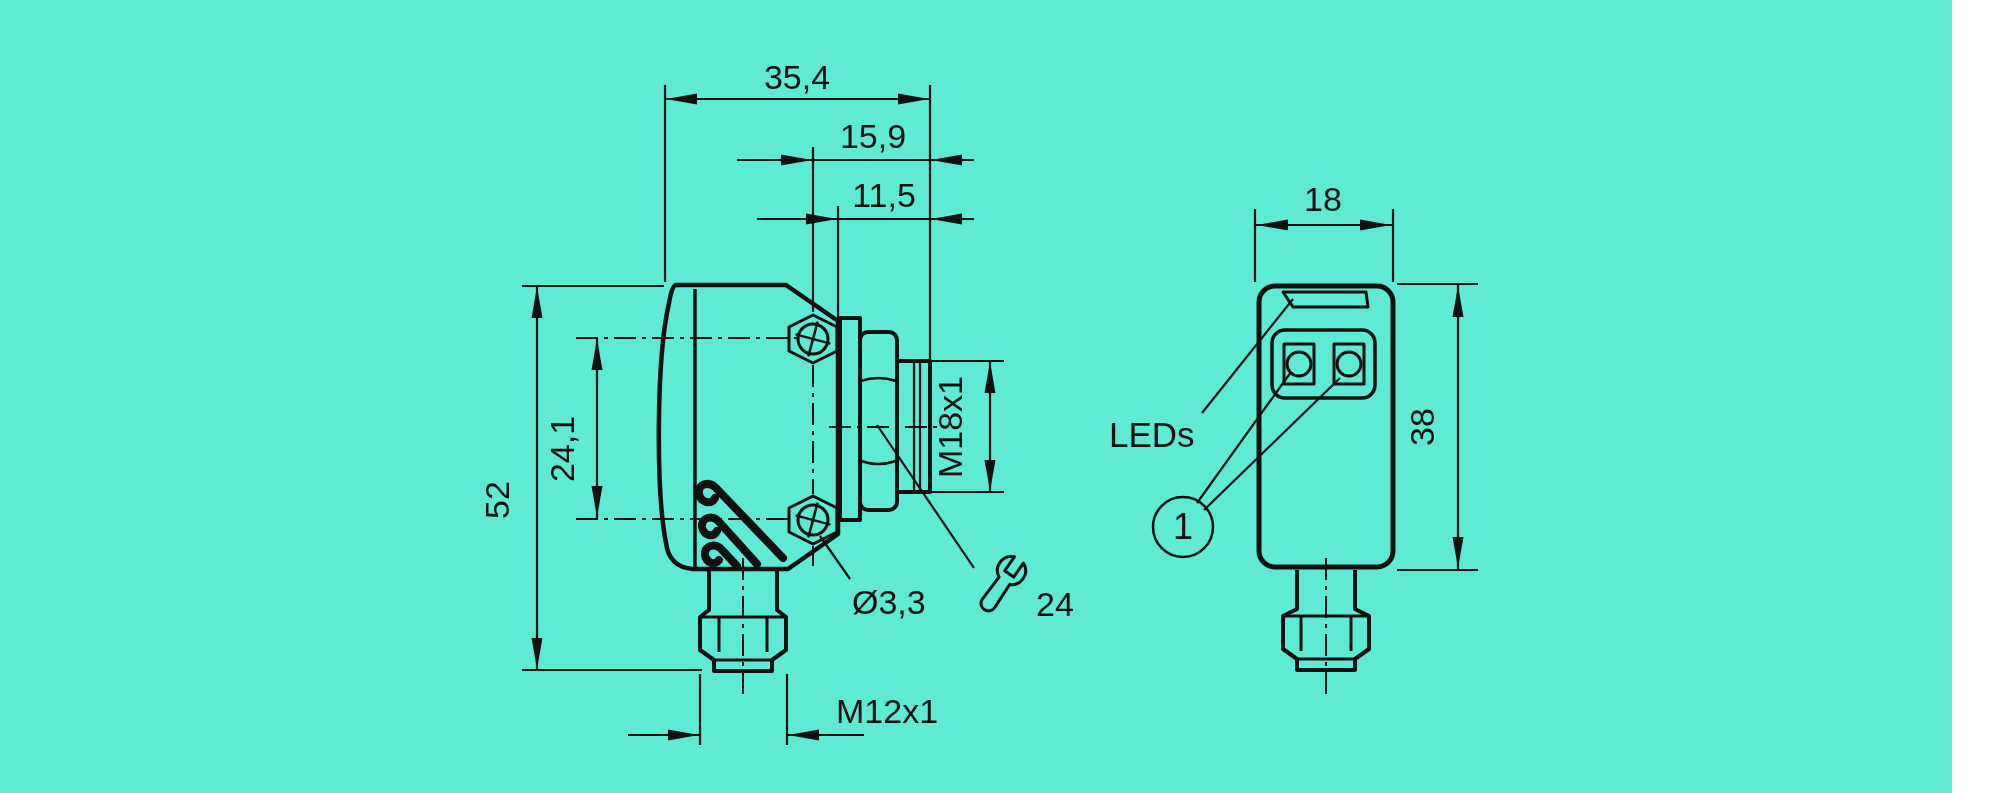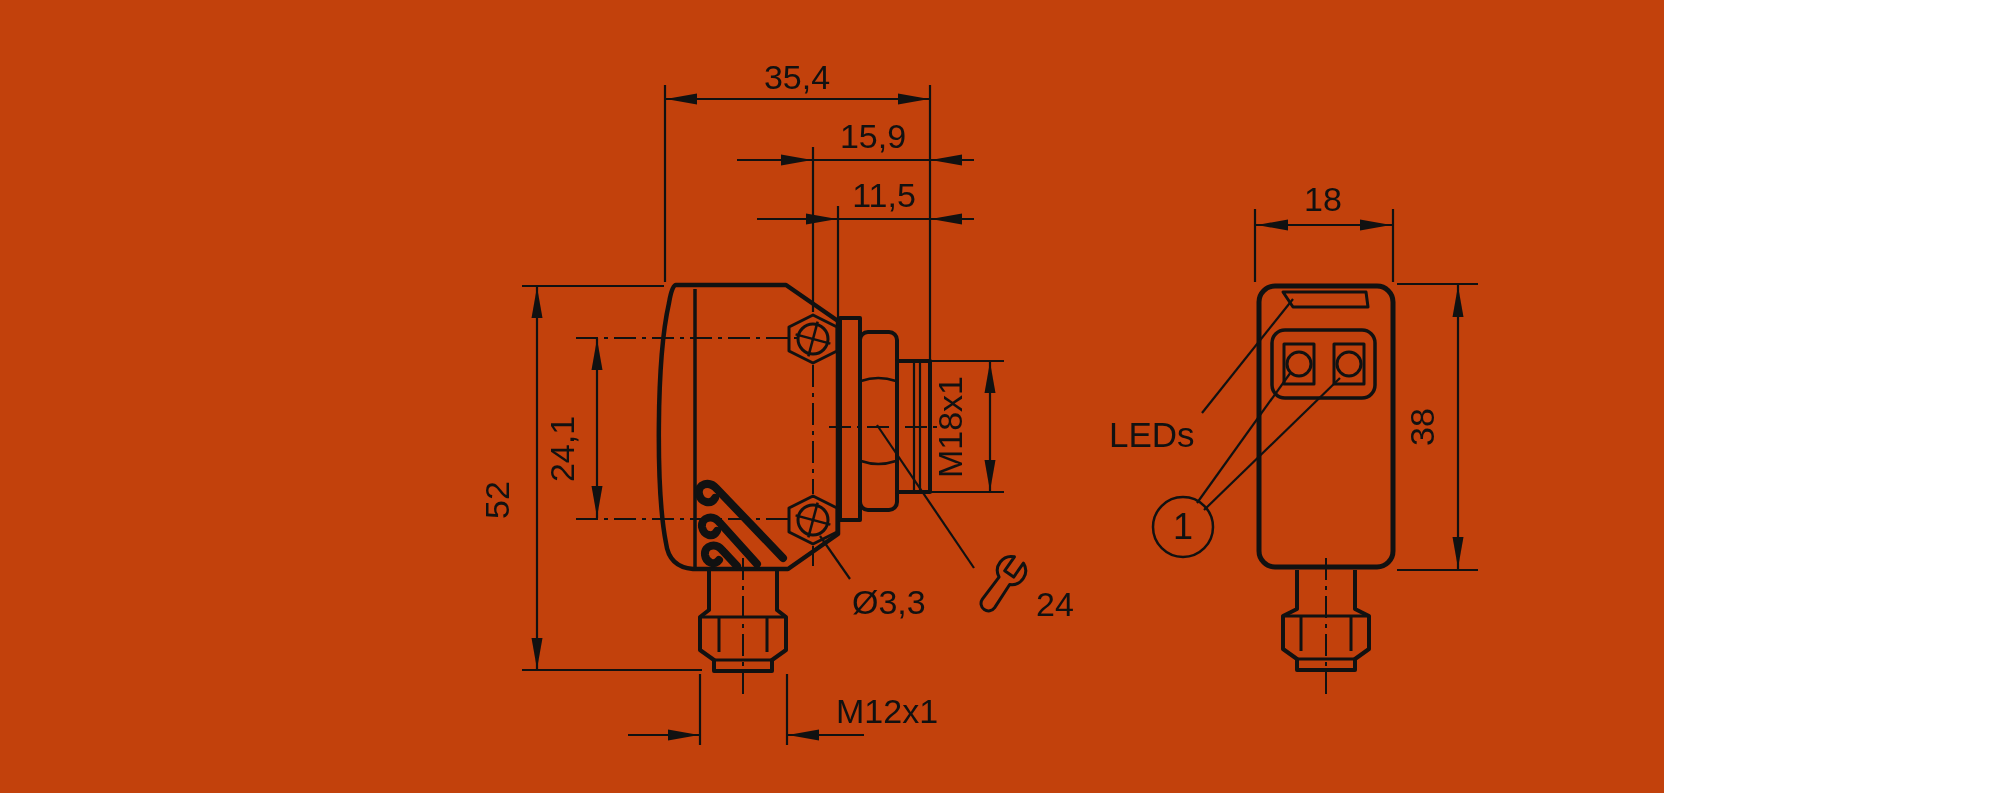--- a/index.html
+++ b/index.html
@@ -1,16 +1,16 @@
 <!DOCTYPE html>
 <html><head>
 <meta charset="utf-8">
 <style>
   html,body{margin:0;padding:0;background:#ffffff;}
-  .canvas{position:relative;width:1664px;height:793px;background:#c2410c;overflow:hidden;}
+  .canvas{position:relative;width:1952px;height:793px;background:#5eead4;overflow:hidden;}
   svg{display:block;}
   svg text{font-family:"Liberation Sans","DejaVu Sans",sans-serif;font-size:34px;fill:#111;}
   .o5{fill:none;stroke:#111;stroke-width:5;stroke-linejoin:round;}
   .o45{fill:none;stroke:#111;stroke-width:4.5;stroke-linejoin:round;}
   .o4{fill:none;stroke:#111;stroke-width:4;stroke-linejoin:round;}
   .o35{fill:none;stroke:#111;stroke-width:3.5;stroke-linejoin:round;}
   .o3{fill:none;stroke:#111;stroke-width:3;stroke-linejoin:round;}
   .t25{fill:none;stroke:#111;stroke-width:2.5;}
   .t2{fill:none;stroke:#111;stroke-width:2.2;}
   .cl{fill:none;stroke:#111;stroke-width:2;stroke-dasharray:22 6 4 6;}

